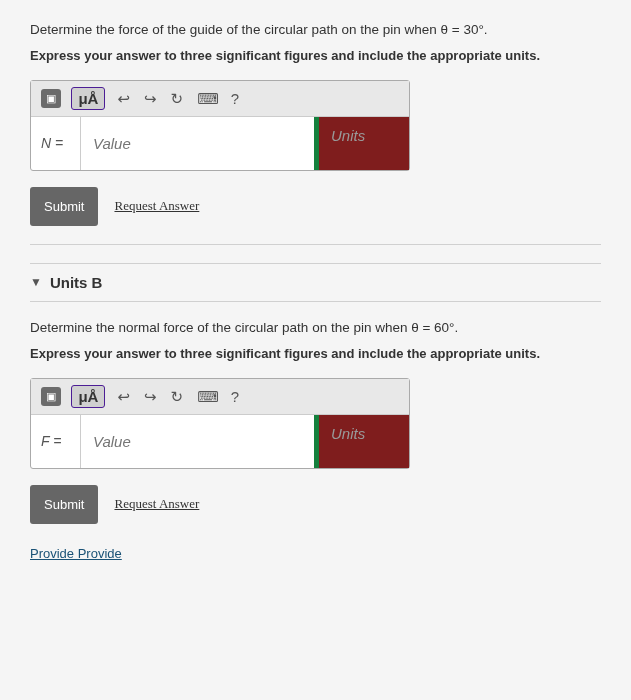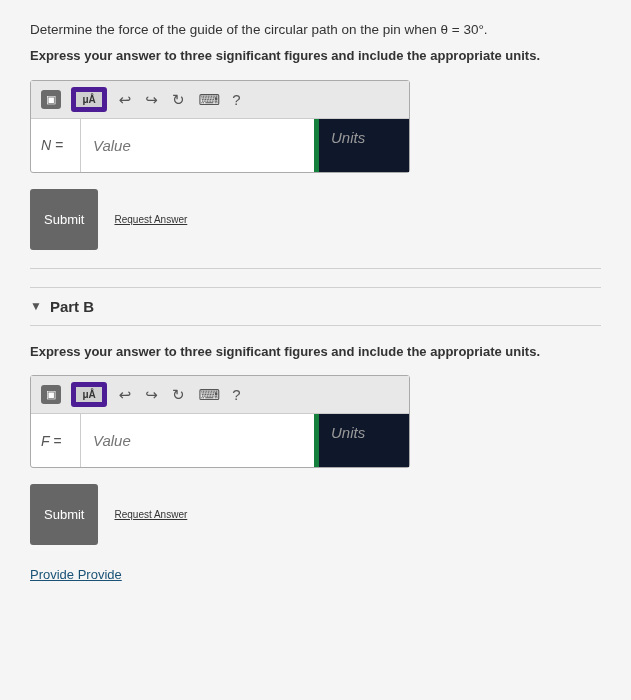--- a/index.html
+++ b/index.html
@@ -67,27 +67,27 @@
       padding: 3px 5px;
       gap: 2px;
     }
 
     .toolbar-icon-group span {
       color: #fff;
       font-size: 11px;
     }
 
     .toolbar-mu {
-      font-size: 10px;
+      font-size: 15px;
       font-weight: bold;
       color: #333;
       background: #d0d0d0;
       padding: 2px 6px;
       border-radius: 3px;
-      border: 5px solid #4c1d95;
+      border: 1px solid #4c1d95;
     }
 
     .toolbar-btn {
       background: none;
       border: none;
       cursor: pointer;
       font-size: 15px;
       color: #555;
       padding: 0 2px;
       line-height: 1;
@@ -121,48 +121,48 @@
       background: #fff;
       border-right: 5px solid #15803d;
     }
 
     .units-field {
       padding: 10px 12px;
       font-size: 15px;
       font-style: italic;
       color: #999;
       min-width: 90px;
-      background: #0f172a;
+      background: #7f1d1d;
     }
 
     .action-row {
       display: flex;
       align-items: center;
       gap: 16px;
       margin-top: 2px;
     }
 
     .submit-btn {
       background: #666;
       color: #fff;
       border: none;
-      padding: 23px 14px;
+      padding: 12px 14px;
       font-size: 13px;
       border-radius: 3px;
       cursor: pointer;
     }
 
     .request-answer-link {
       color: #333;
-      font-size: 10px;
+      font-size: 13px;
       text-decoration: underline;
       cursor: pointer;
       background: none;
       border: none;
-      font-family: Liberation Sans, sans-serif;
+      font-family: Liberation Serif, serif;
     }
 
     .divider {
       border: none;
       border-top: 1px solid #d0d0d0;
       margin: 18px 0;
     }
 
     .part-b-section {
       margin-top: 10px;
@@ -225,24 +225,25 @@
   <div class="action-row">
     <button class="submit-btn">Submit</button>
     <button class="request-answer-link">Request Answer</button>
   </div>
 </div>
 
 <hr class="divider">
 
 <div class="part-b-header">
   <span class="chevron-icon">▼</span>
-  <span class="part-title">Part B</span>
+  <span class="part-title">Units B</span>
 </div>
 
 <div class="part-b-section">
+  <p class="question-text">Determine the normal force of the circular path on the pin when θ = 60°.</p>
   <p class="question-bold">Express your answer to three significant figures and include the appropriate units.</p>
 
   <div class="answer-box">
     <div class="toolbar">
       <div class="toolbar-icon-group">
         <span>▣</span>
       </div>
       <div class="toolbar-mu">μÅ</div>
       <button class="toolbar-btn">↩</button>
       <button class="toolbar-btn">↪</button>

